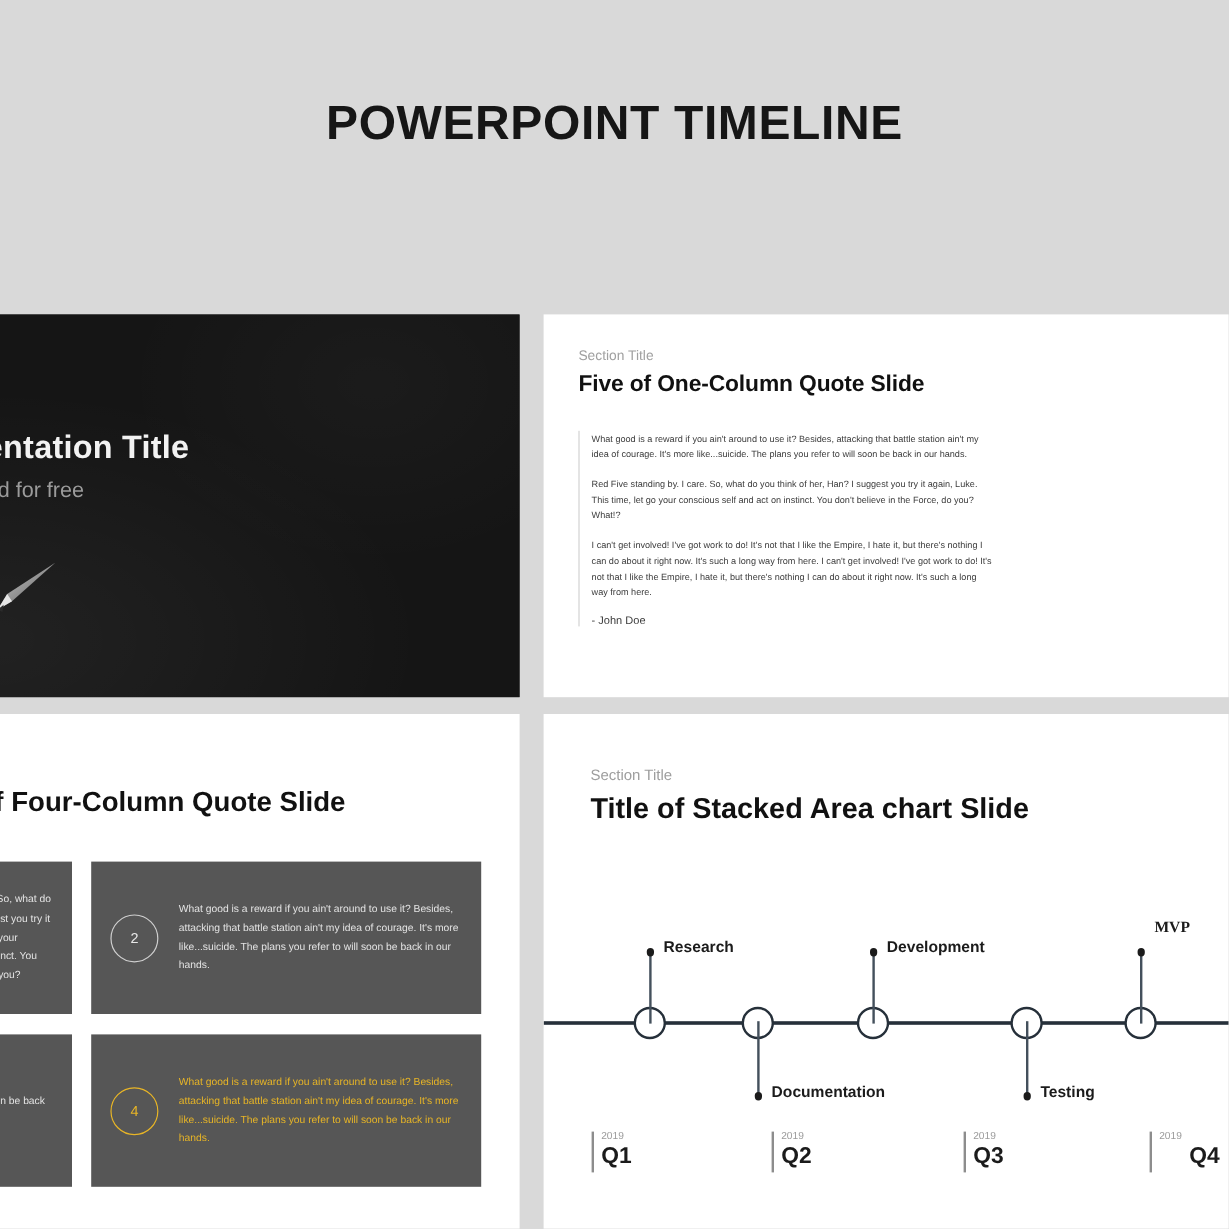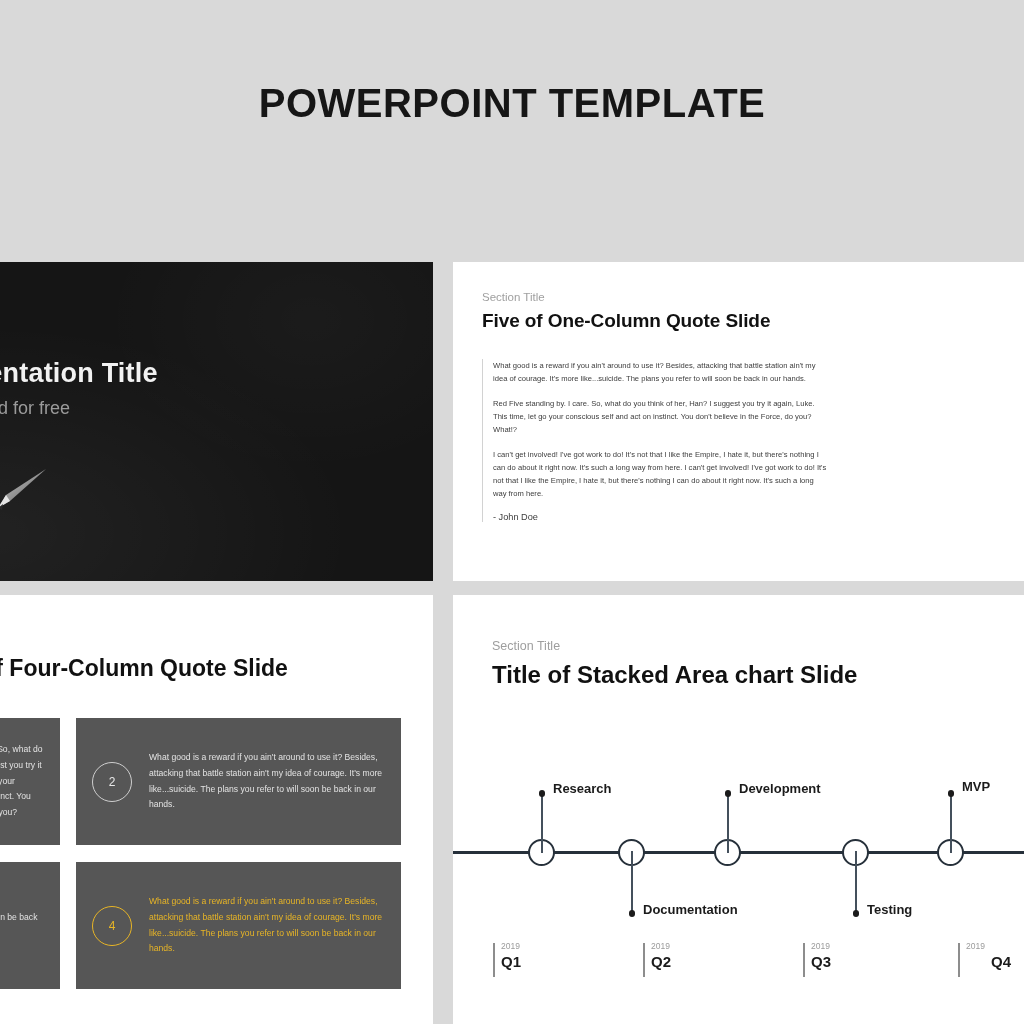--- a/index.html
+++ b/index.html
@@ -144,31 +144,31 @@
     white-space: nowrap;
   }
   .qtick {
     position: absolute; top: 348px; width: 2px; height: 34px; background: #8d8d8d;
   }
   .qyear {
     position: absolute; top: 346px; font-size: 8.5px; color: #9b9b9b;
     white-space: nowrap;
   }
   .qname {
-    position: absolute; top: 358px; font-size: 15px; font-weight: 700;
+    position: absolute; top: 358px; font-size: 19px; font-weight: 700;
     color: #1b1b1b; white-space: nowrap;
   }
 </style>
 </head>
 <body>
 
 <div class="page">
 
   <div class="header">
-    <div class="header-line">POWERPOINT TEMPLATE</div>
+    <div class="header-line">POWERPOINT TIMELINE</div>
   </div>
 
   <div class="slide slide-dark">
     <div class="dark-bg-glow"></div>
     <div class="dark-title">Presentation Title</div>
     <div class="dark-sub">Download for free</div>
     <svg class="pen" viewBox="0 0 74 46">
       <defs>
         <linearGradient id="pg" x1="0" y1="0" x2="1" y2="1">
           <stop offset="0%" stop-color="#cfcfcf"></stop>
@@ -235,21 +235,21 @@
         <div class="mdot" style="left: 179px; top: 315px;"></div>
         <div class="mlabel" style="left: 190px; top: 307px;">Documentation</div>
         <div class="stem up" style="left: 274px;"></div>
         <div class="mdot" style="left: 275px; top: 195px;"></div>
         <div class="mlabel" style="left: 286px; top: 186px;">Development</div>
         <div class="stem down" style="left: 402px;"></div>
         <div class="mdot" style="left: 403px; top: 315px;"></div>
         <div class="mlabel" style="left: 414px; top: 307px;">Testing</div>
         <div class="stem up" style="left: 497px;"></div>
         <div class="mdot" style="left: 498px; top: 195px;"></div>
-        <div class="mlabel" style="left: 509px; top: 184px;">MVP</div>
+        <div class="mlabel" style="left: 509px; top: 170px; font-family: Liberation Serif, serif;">MVP</div>
         <div class="qtick" style="left: 40px;"></div>
         <div class="qyear" style="left: 48px;">2019</div>
         <div class="qname" style="left: 48px;">Q1</div>
         <div class="qtick" style="left: 190px;"></div>
         <div class="qyear" style="left: 198px;">2019</div>
         <div class="qname" style="left: 198px;">Q2</div>
         <div class="qtick" style="left: 350px;"></div>
         <div class="qyear" style="left: 358px;">2019</div>
         <div class="qname" style="left: 358px;">Q3</div>
         <div class="qtick" style="left: 505px;"></div>

